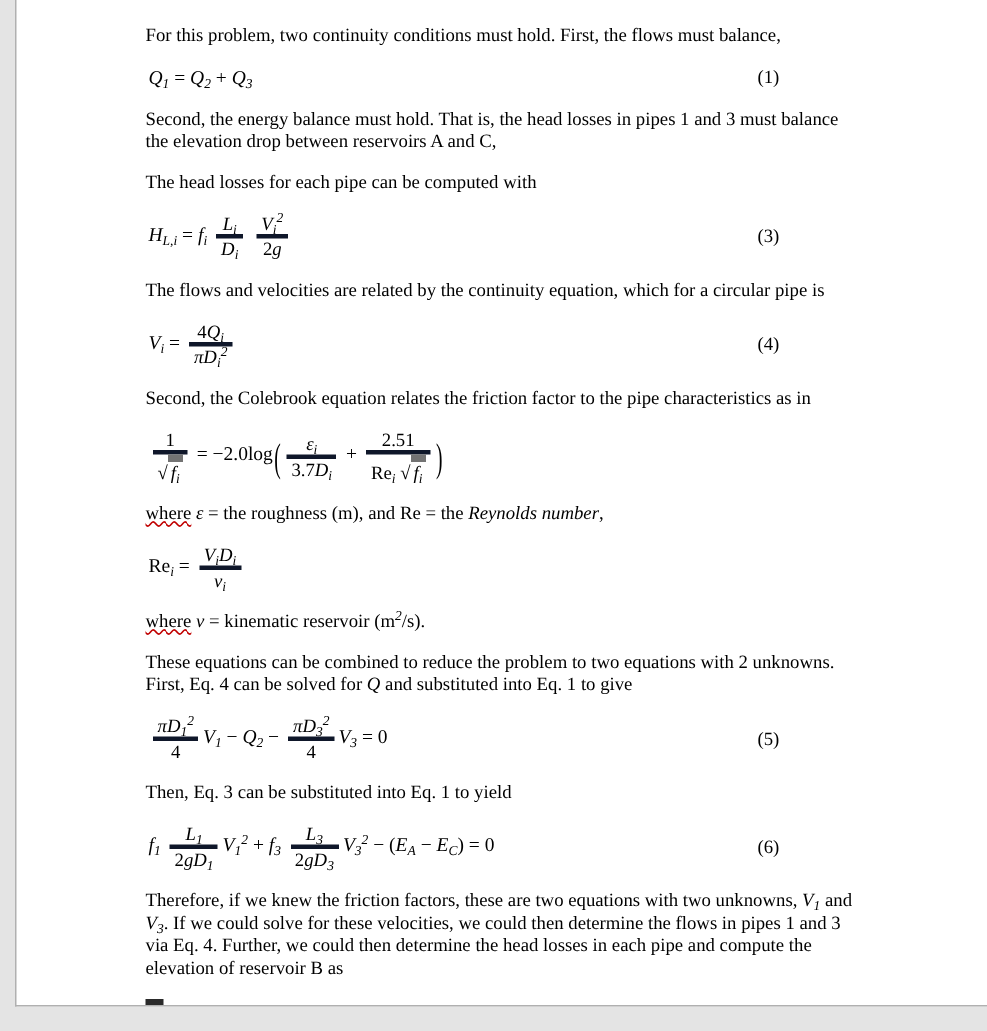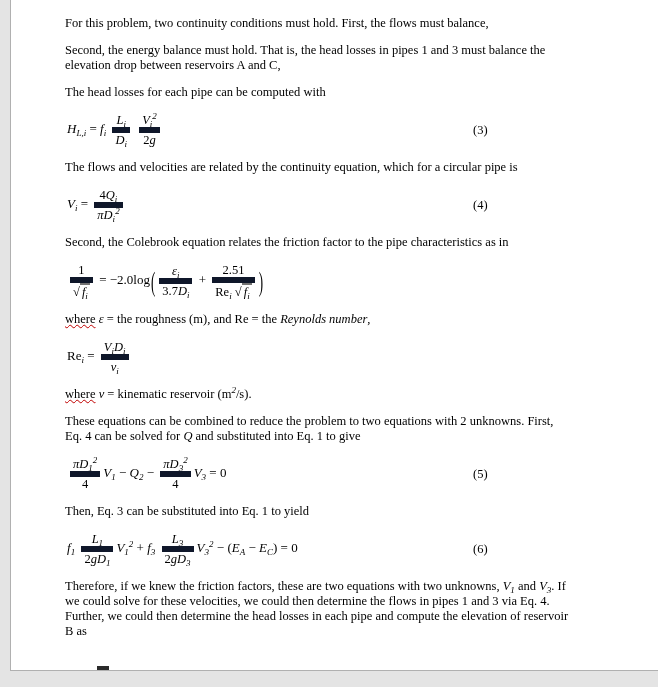--- a/index.html
+++ b/index.html
@@ -15,21 +15,21 @@
     position:absolute;
     left:10px;top:0;
     width:648px;height:671px;
     background:#ffffff;
     border-left:1px solid #b0b0b0;
     border-bottom:1px solid #b0b0b0;
     box-sizing:border-box;
     overflow:hidden;
   }
   .content{
-    padding:4px 86px 0 54px;
+    padding:4px 86px 0 86px;
     font-size:12.5px;
     line-height:15px;
   }
   .para{margin:12px 0;}
   .eq-row{
     position:relative;
     margin:13px 0;
     font-size:13px;
     padding-left:2px;
   }
@@ -45,25 +45,25 @@
   sub{vertical-align:-0.3em;}
   sup{vertical-align:0.55em;}
   .frac{
     display:inline-block;
     vertical-align:middle;
     text-align:center;
     margin:0 3px;
     line-height:1.12;
     font-size:12.5px;
   }
-  .frac>.num{display:block;border-bottom:6px solid #0f172a;padding:0 3px;}
+  .frac>.num{display:block;border-bottom:3px solid #0f172a;padding:0 3px;}
   .frac>.den{display:block;padding:0 3px;}
   .sqrt{display:inline-block;white-space:nowrap;}
   .sqrt>.rad{display:inline-block;}
-  .sqrt>.radicand{display:inline-block;border-top:2px solid #737373;padding:0 2px;}
+  .sqrt>.radicand{display:inline-block;border-top:5px solid #737373;padding:0 2px;}
   .pgroup{display:inline-flex;align-items:center;vertical-align:middle;}
   .bigp{
     display:inline-block;
     transform:scaleY(2.05);
     transform-origin:center;
     padding:0 1px;
     font-weight:400;
   }
   .pcontent{display:inline-block;}
   .squiggle{
@@ -81,20 +81,24 @@
 </style>
 </head>
 <body>
 
 <div class="canvas">
   <div class="page">
     <div class="content">
 
       <p class="para"><span>For this problem, two continuity conditions must hold. First, the flows must balance,</span></p>
 
+      <div class="eq-row">
+        <span class="eq-content"><span class="mi">Q</span><sub>1</sub><span> = </span><span class="mi">Q</span><sub>2</sub><span> + </span><span class="mi">Q</span><sub>3</sub></span>
+        <span class="eq-number">(1)</span>
+      </div>
 
       <p class="para"><span>Second, the energy balance must hold. That is, the head losses in pipes 1 and 3 must balance the elevation drop between reservoirs A and C,</span></p>
 
 
       <p class="para"><span>The head losses for each pipe can be computed with</span></p>
 
       <div class="eq-row">
         <span class="eq-content"><span class="mi">H</span><sub>L,i</sub><span> = </span><span class="mi">f</span><sub>i</sub><span> </span><span class="frac"><span class="num"><span class="mi">L</span><sub>i</sub></span><span class="den"><span class="mi">D</span><sub>i</sub></span></span><span> </span><span class="frac"><span class="num"><span class="mi">V</span><sub>i</sub><sup>2</sup></span><span class="den"><span>2</span><span class="mi">g</span></span></span></span>
         <span class="eq-number">(3)</span>
       </div>

